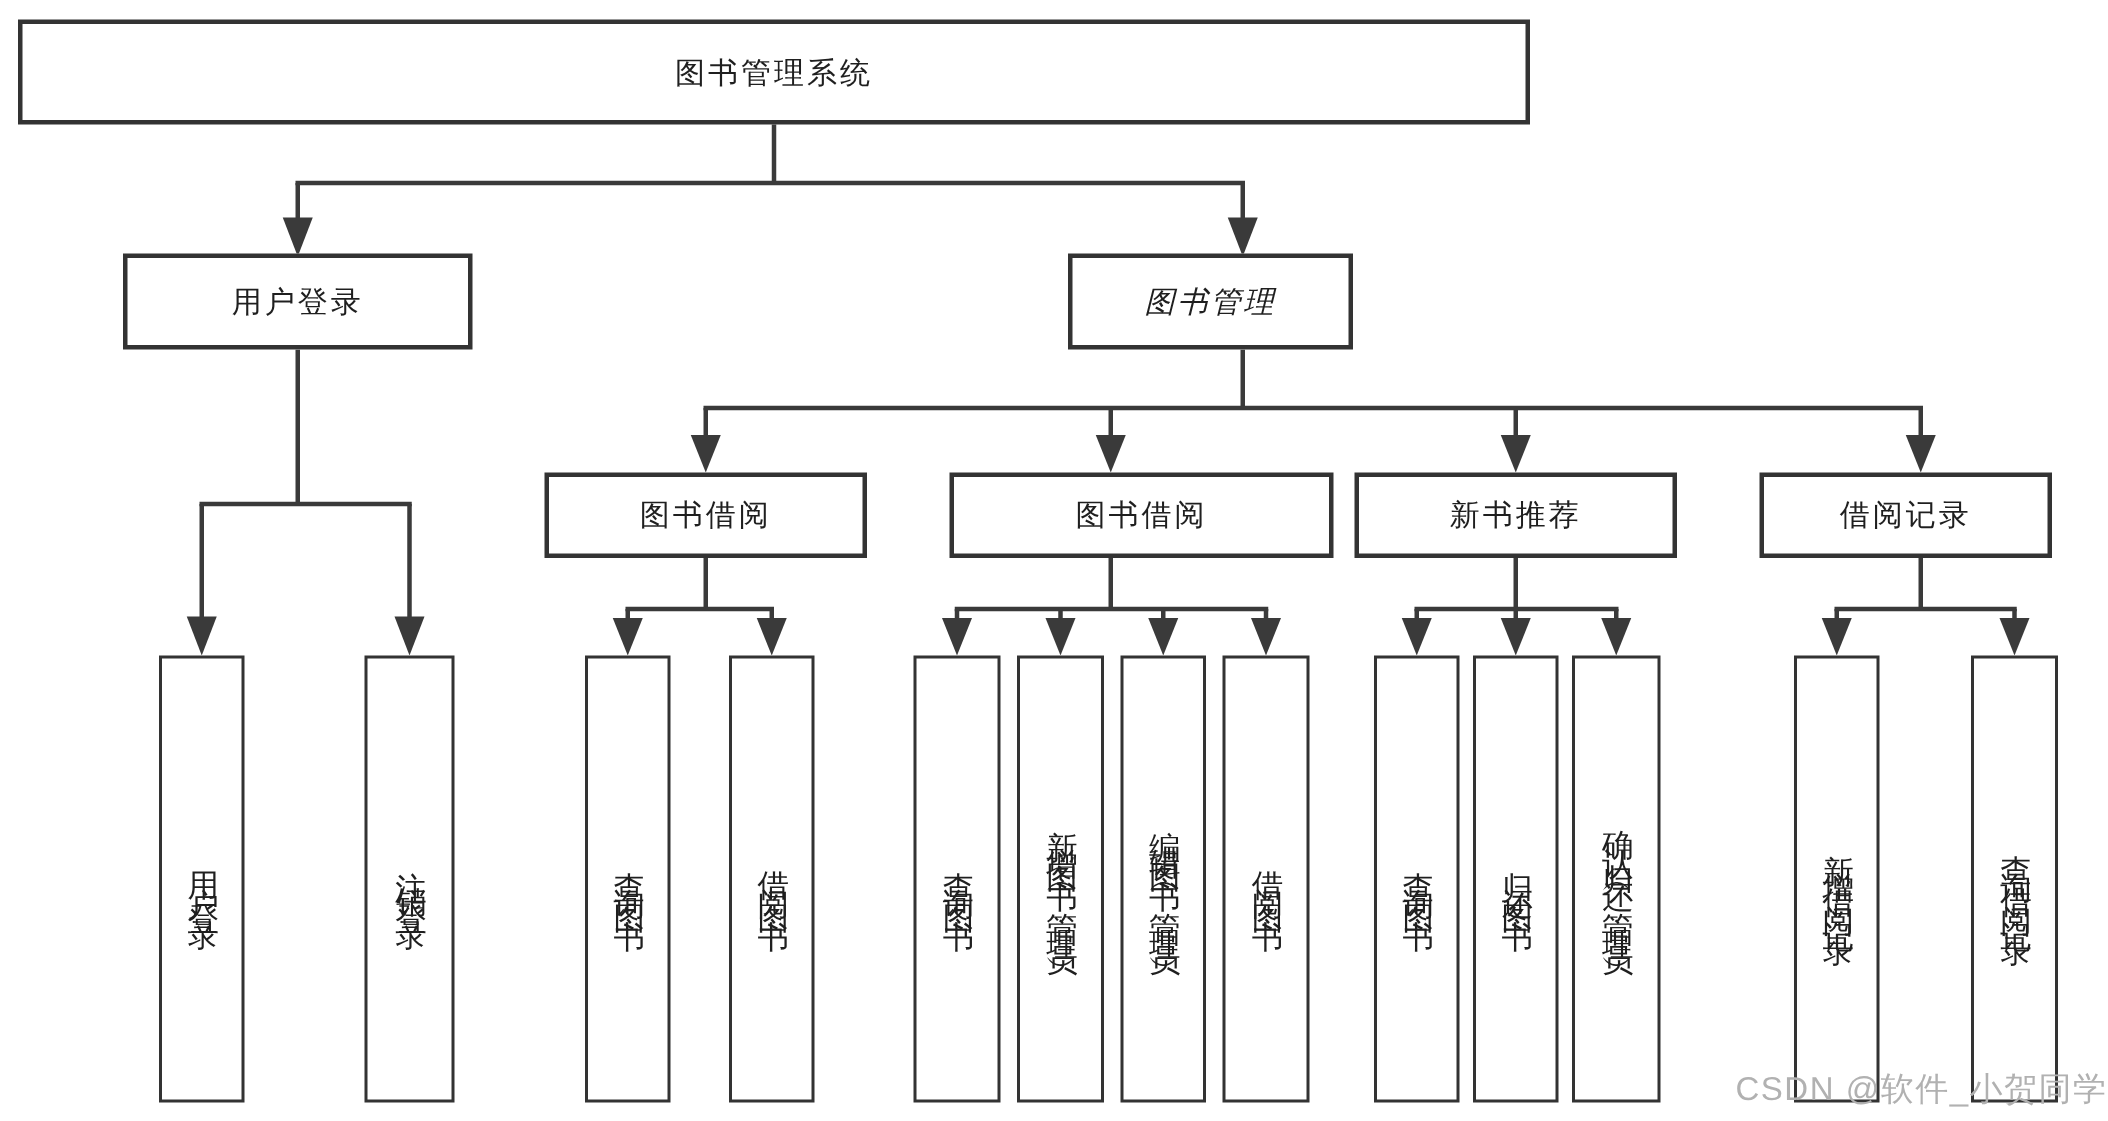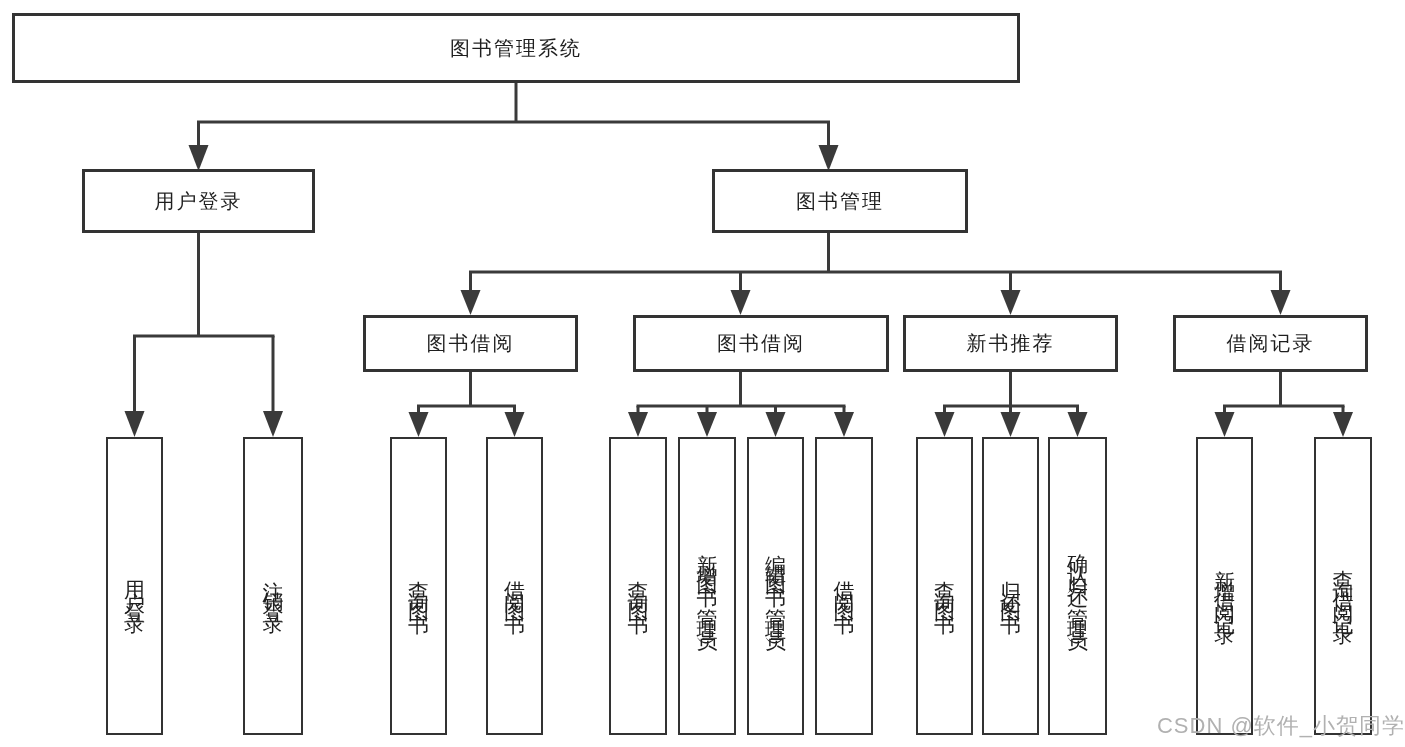--- a/index.html
+++ b/index.html
@@ -140,21 +140,21 @@
       <line x1="1224.5" y1="406" x2="1224.5" y2="414"></line>
       <polygon points="1214.5,412 1234.5,412 1224.5,437"></polygon>
       <line x1="1343" y1="406" x2="1343" y2="414"></line>
       <polygon points="1333,412 1353,412 1343,437"></polygon>
     </g>
   </svg>
 
   <div class="box" style="left:12px; top:13px; width:1008px; height:70px;">图书管理系统</div>
 
   <div class="box" style="left:82px; top:169px; width:233px; height:64px;">用户登录</div>
-  <div class="box" style="left:712px; top:169px; width:256px; height:64px;">图书管理</div>
+  <div class="box" style="left:712px; top:169px; width:190px; height:64px;font-style:italic;">图书管理</div>
 
   <div class="box" style="left:363px; top:315px; width:215px; height:57px;">图书借阅</div>
   <div class="box" style="left:633px; top:315px; width:256px; height:57px;">图书借阅</div>
   <div class="box" style="left:903px; top:315px; width:215px; height:57px;">新书推荐</div>
   <div class="box" style="left:1173px; top:315px; width:195px; height:57px;">借阅记录</div>
 
   <div class="box leaf" style="left:106px; top:437px; width:57px; height:298px;">用户登录</div>
   <div class="box leaf" style="left:243px; top:437px; width:60px; height:298px;">注销登录</div>
 
   <div class="box leaf" style="left:390px; top:437px; width:57px; height:298px;">查询图书</div>

